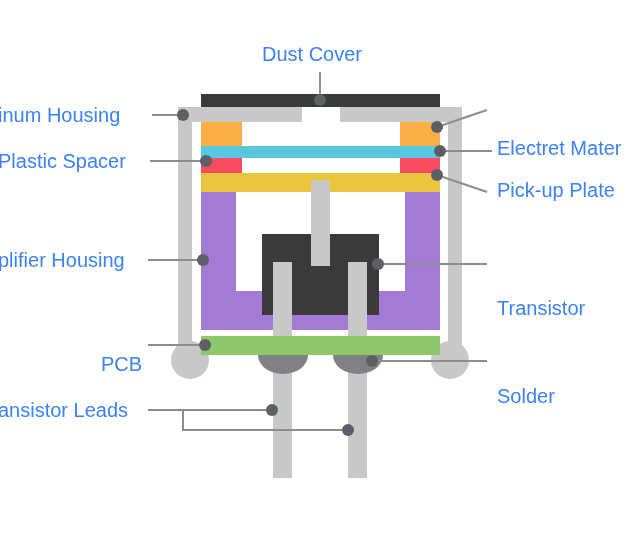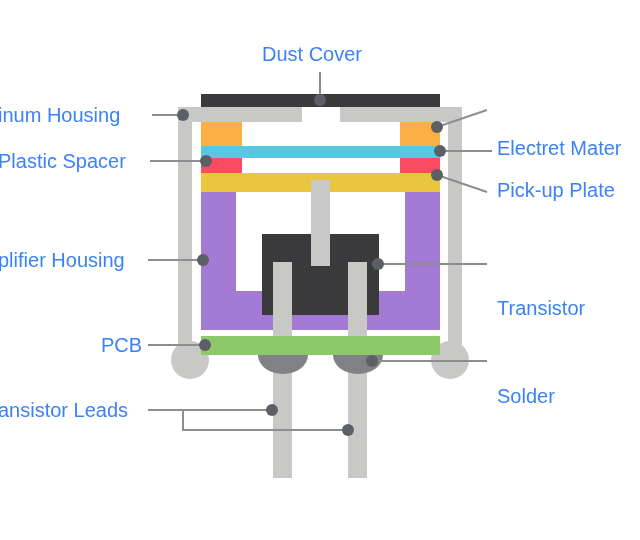--- a/index.html
+++ b/index.html
@@ -127,21 +127,21 @@
   </svg>
 
   <div class="lbl lbl-left" style="left:262px; top:44px;">Dust Cover</div>
 
   <div class="lbl lbl-left" style="left:-2px; top:105px;">inum Housing</div>
 
   <div class="lbl lbl-left" style="left:-2px; top:151px;">Plastic Spacer</div>
 
   <div class="lbl lbl-left" style="left:-2px; top:250px;">plifier Housing</div>
 
-  <div class="lbl lbl-left" style="left:101px; top:335px;text-align:center;">PCB</div>
+  <div class="lbl lbl-left" style="left:101px; top:354px;text-align:center;">PCB</div>
 
   <div class="lbl lbl-left" style="left:-2px; top:400px;">ansistor Leads</div>
 
 
   <div class="lbl lbl-right" style="left:497px; top:138px;">Electret Mater</div>
 
   <div class="lbl lbl-right" style="left:497px; top:180px;">Pick-up Plate</div>
 
   <div class="lbl lbl-right" style="left:497px; top:262px;margin-top:36px;">Transistor</div>
 

